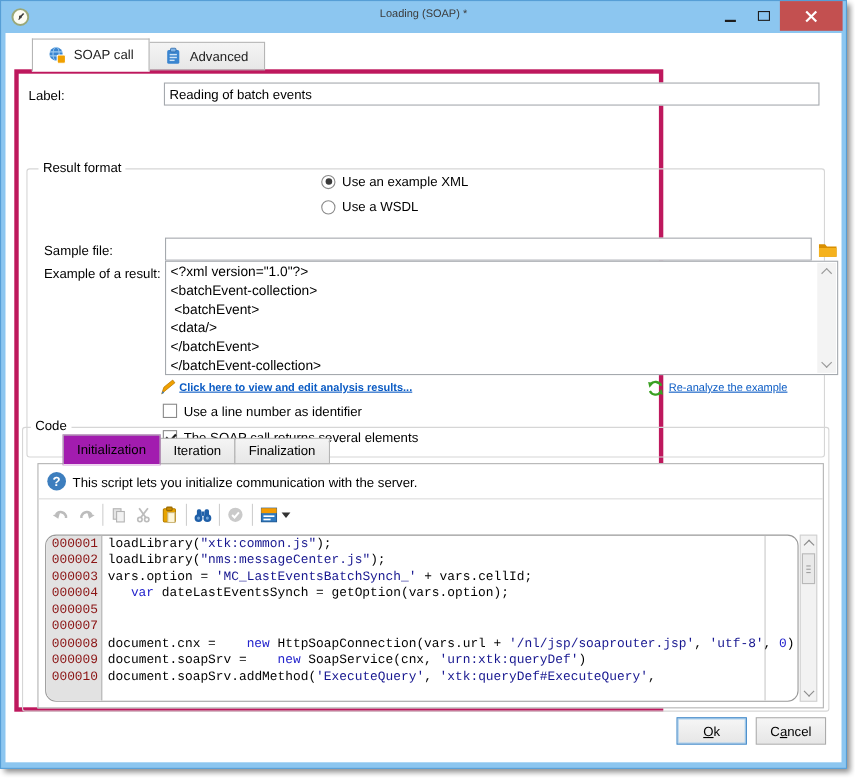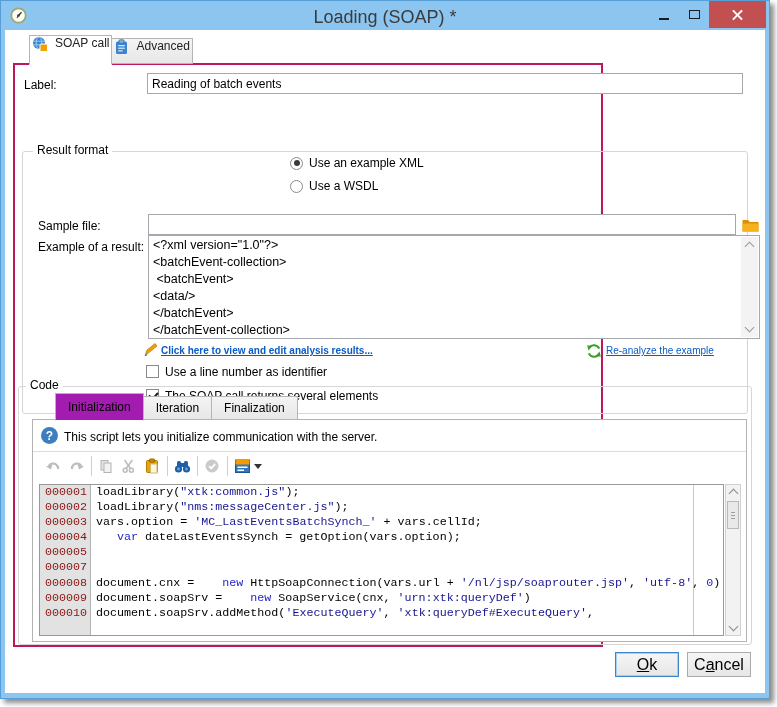--- a/index.html
+++ b/index.html
@@ -2,36 +2,36 @@
 <html><head>
 <meta charset="utf-8">
 <style>
   html,body{margin:0;padding:0;background:#fff;font-family:"Liberation Sans",sans-serif;}
   .stage{position:relative;width:777px;height:707px;overflow:hidden;}
   
   .win{position:absolute;left:0;top:0;width:770px;height:699px;background:#8cc6f0;
        border:1px solid #569ed6;box-shadow:4px 4px 5px rgba(0,0,0,.45);box-sizing:border-box;}
   .titlebar{position:absolute;left:0;top:0;right:0;height:29px;}
   .app-ico{position:absolute;left:9px;top:6px;width:17px;height:17px;}
-  .title{position:absolute;left:50%;top:6px;transform:translateX(-50%);font-size:18px;color:#3b3b3b;white-space:nowrap;}
+  .title{position:absolute;left:50%;top:6px;transform:translateX(-50%);font-size:10px;color:#3b3b3b;white-space:nowrap;}
   .winbtns{position:absolute;right:3px;top:0;height:27px;display:flex;align-items:stretch;}
   .wbtn{width:30px;display:flex;align-items:center;justify-content:center;cursor:default;}
   .wbtn.close{width:57px;background:#c35050;}
   .glyph-min{width:10px;height:2px;background:#1d1d1d;margin-top:8px;}
   .glyph-max{width:9px;height:7px;border:1.5px solid #1d1d1d;}
   .glyph-x{position:relative;width:11px;height:11px;}
   .glyph-x:before,.glyph-x:after{content:"";position:absolute;left:-1px;top:4.5px;width:13px;height:2px;background:#fff;}
   .glyph-x:before{transform:rotate(45deg);} .glyph-x:after{transform:rotate(-45deg);}
   .client{position:absolute;left:4px;top:29px;right:4px;bottom:5px;background:#fff;}
   
   .tabstrip{position:absolute;left:24px;top:5px;height:29px;display:flex;align-items:flex-end;z-index:3;}
-  .tab{display:flex;gap:7px;padding:0 2px;border:1px solid #b5b5b5;
+  .tab{display:flex;align-items:center;gap:7px;padding:0 14px;border:1px solid #b5b5b5;
        background:linear-gradient(#f4f4f4,#e7e7e7);height:24px;font-size:12px;color:#222;margin-right:-1px;}
   .tab.active{background:#fff;height:28px;border-bottom:1px solid #fff;margin-bottom:-1px;z-index:4;}
-  .tabpage{position:absolute;left:8px;top:33px;width:590px;height:584px;border:2px solid #be185d;background:#fff;box-sizing:border-box;}
+  .tabpage{position:absolute;left:8px;top:33px;width:590px;height:584px;border:4px solid #be185d;background:#fff;box-sizing:border-box;}
   
   .lbl{position:absolute;font-size:12px;color:#000;white-space:nowrap;}
   .txt{position:absolute;border:1px solid #a5a9ae;background:#fff;font-family:"Liberation Sans",sans-serif;
        font-size:12px;padding:0 4px;box-sizing:border-box;outline:none;}
   .grp{position:absolute;border:1px solid #d6d6d6;border-radius:3px;box-sizing:border-box;}
   .legend{position:absolute;top:-9px;background:#fff;padding:0 4px;font-size:12px;color:#000;white-space:nowrap;}
   .radio{position:absolute;display:flex;align-items:center;gap:6px;font-size:12px;}
   .rcirc{width:13px;height:13px;border:1px solid #8a8a8a;border-radius:50%;background:#fff;box-sizing:border-box;position:relative;}
   .rdot{display:none;position:absolute;left:2.5px;top:2.5px;width:6px;height:6px;border-radius:50%;background:#3a3a3a;}
   .radio.on .rdot{display:block;}
@@ -65,21 +65,21 @@
           font-family:"Liberation Mono",monospace;font-size:11.7px;}
   .gutterbg{position:absolute;left:0;top:0;bottom:0;width:50px;background:#e2e2e2;border-right:1px solid #b5b5b5;}
   .marginline{position:absolute;top:0;bottom:0;width:1px;background:#c9c9c9;left:653px;}
   .code-line{position:relative;height:15.1px;line-height:15.1px;white-space:pre;}
   .ln{position:absolute;left:5px;color:#8b1515;}
   .lt{position:absolute;left:56px;color:#000;}
   .t-k{color:#2424cc;margin-left:21px;} .t-s{color:#16168f;} .t-n{color:#2424cc;} .t-p{color:#000;}
   .esb{position:absolute;width:16px;background:#f2f2f2;border:1px solid #d0d0d0;box-sizing:border-box;}
   
   .btn{position:absolute;height:25px;border:1px solid #ababab;background:linear-gradient(#f6f6f6,#e6e6e6);
-       font-size:16px;color:#000;display:flex;align-items:center;justify-content:center;box-sizing:border-box;cursor:pointer;font-family:inherit;}
+       font-size:12px;color:#000;display:flex;align-items:center;justify-content:center;box-sizing:border-box;cursor:pointer;font-family:inherit;}
   .btn.focus{border:1px solid #3c86c8;box-shadow:0 0 0 1px #a9d0ee inset;}
   .u{text-decoration:underline;}
 </style>
 </head>
 <body>
 
 <div class="stage">
  <div class="win">
 
   <div class="titlebar">
@@ -275,21 +275,21 @@
               <svg width="15" height="14" viewBox="0 0 15 14">
                 <rect x="0.5" y="1" width="14" height="12.5" fill="#2e79c0" stroke="#1d568f"></rect>
                 <rect x="0.5" y="1" width="14" height="4.5" fill="#f59b00"></rect>
                 <rect x="2.5" y="7.5" width="10" height="1.5" fill="#fff"></rect>
                 <rect x="2.5" y="10.5" width="6.5" height="1.5" fill="#fff"></rect>
                   </svg>
               <div class="caret"></div>
             </div>
           </div>
 
-          <div class="editor" style="left:6px;top:64px;width:685px;height:152px;">
+          <div class="editor" style="left:6px;top:64px;width:685px;height:152px;border-radius:10px;">
             <div class="gutterbg"></div>
             <div class="marginline"></div>
             <div style="position:relative;">
                   <div class="code-line"><span class="ln">000001</span><span class="lt"><span class="t-p">loadLibrary(</span><span class="t-s">"xtk:common.js"</span><span class="t-p">);</span></span></div>
                   <div class="code-line"><span class="ln">000002</span><span class="lt"><span class="t-p">loadLibrary(</span><span class="t-s">"nms:messageCenter.js"</span><span class="t-p">);</span></span></div>
                   <div class="code-line"><span class="ln">000003</span><span class="lt"><span class="t-p">vars.option = </span><span class="t-s">'MC_LastEventsBatchSynch_'</span><span class="t-p"> + vars.cellId;</span></span></div>
                   <div class="code-line"><span class="ln">000004</span><span class="lt"><span class="t-k">var</span><span class="t-p"> dateLastEventsSynch = getOption(vars.option);</span></span></div>
                   <div class="code-line"><span class="ln">000005</span><span class="lt"></span></div>
                   <div class="code-line"><span class="ln">000007</span><span class="lt"></span></div>
                   <div class="code-line"><span class="ln">000008</span><span class="lt"><span class="t-p">document.cnx = </span><span class="t-k">new</span><span class="t-p"> HttpSoapConnection(vars.url + </span><span class="t-s">'/nl/jsp/soaprouter.jsp'</span><span class="t-p">, </span><span class="t-s">'utf-8'</span><span class="t-p">, </span><span class="t-n">0</span><span class="t-p">)</span></span></div>

